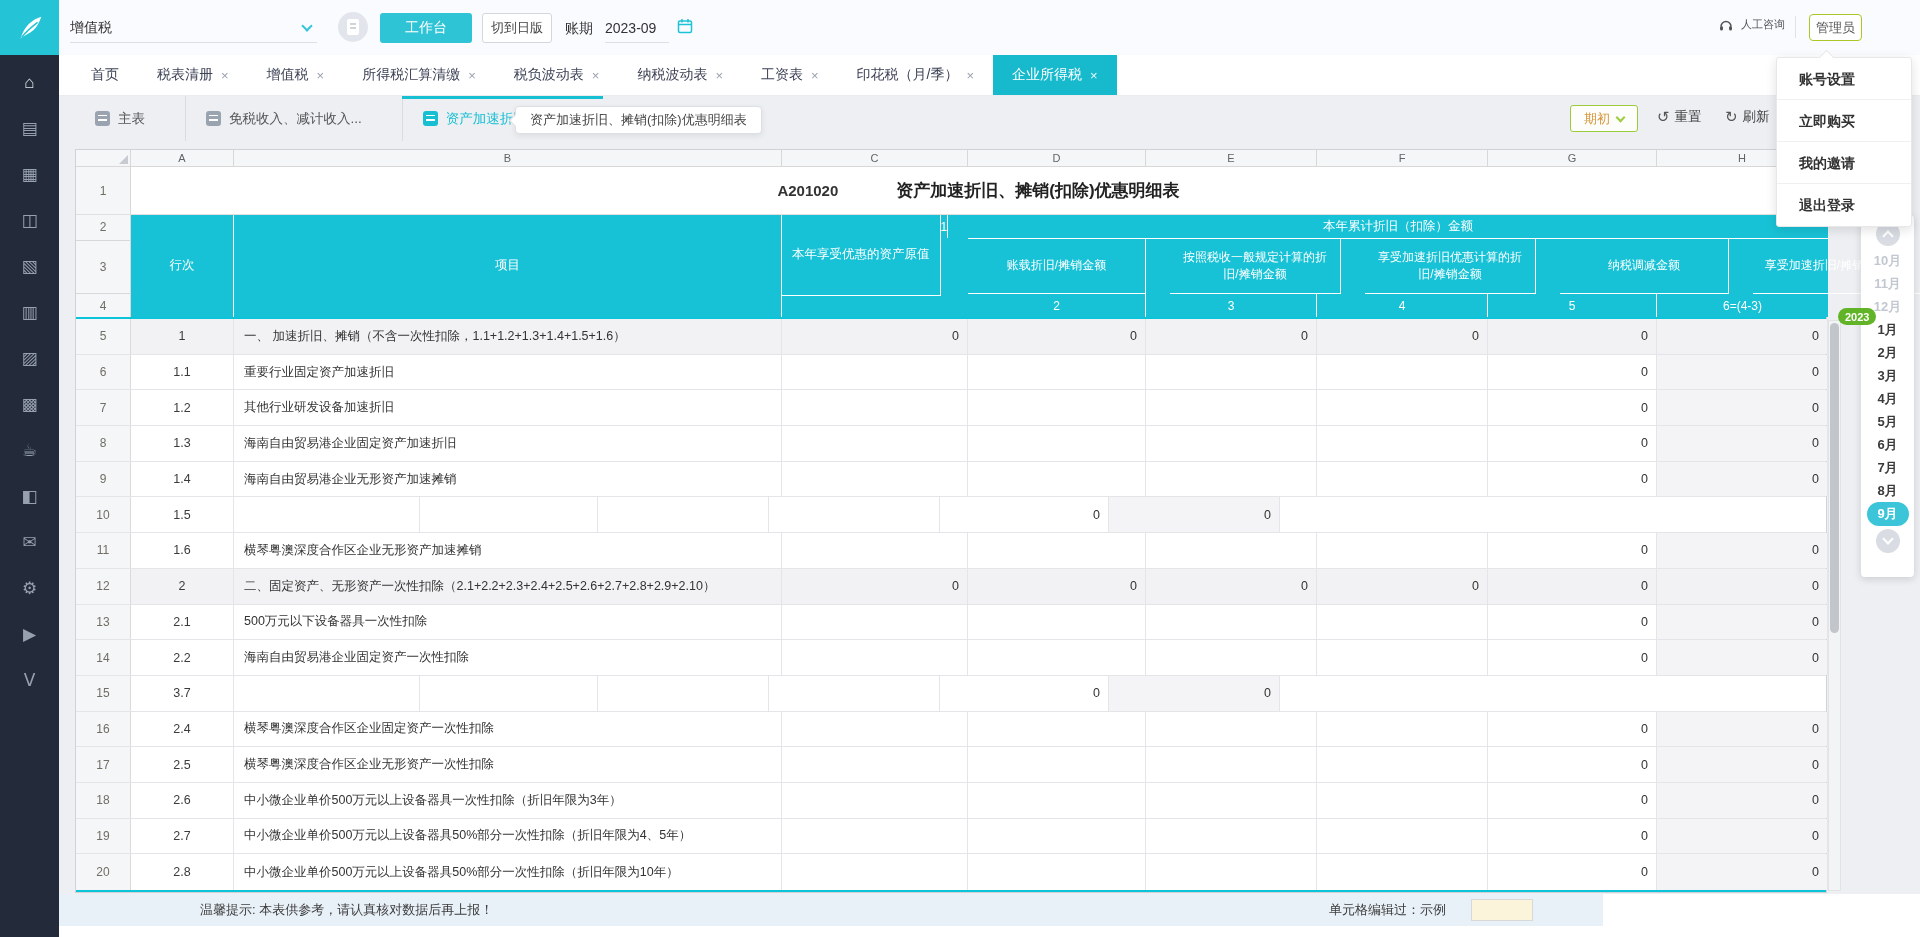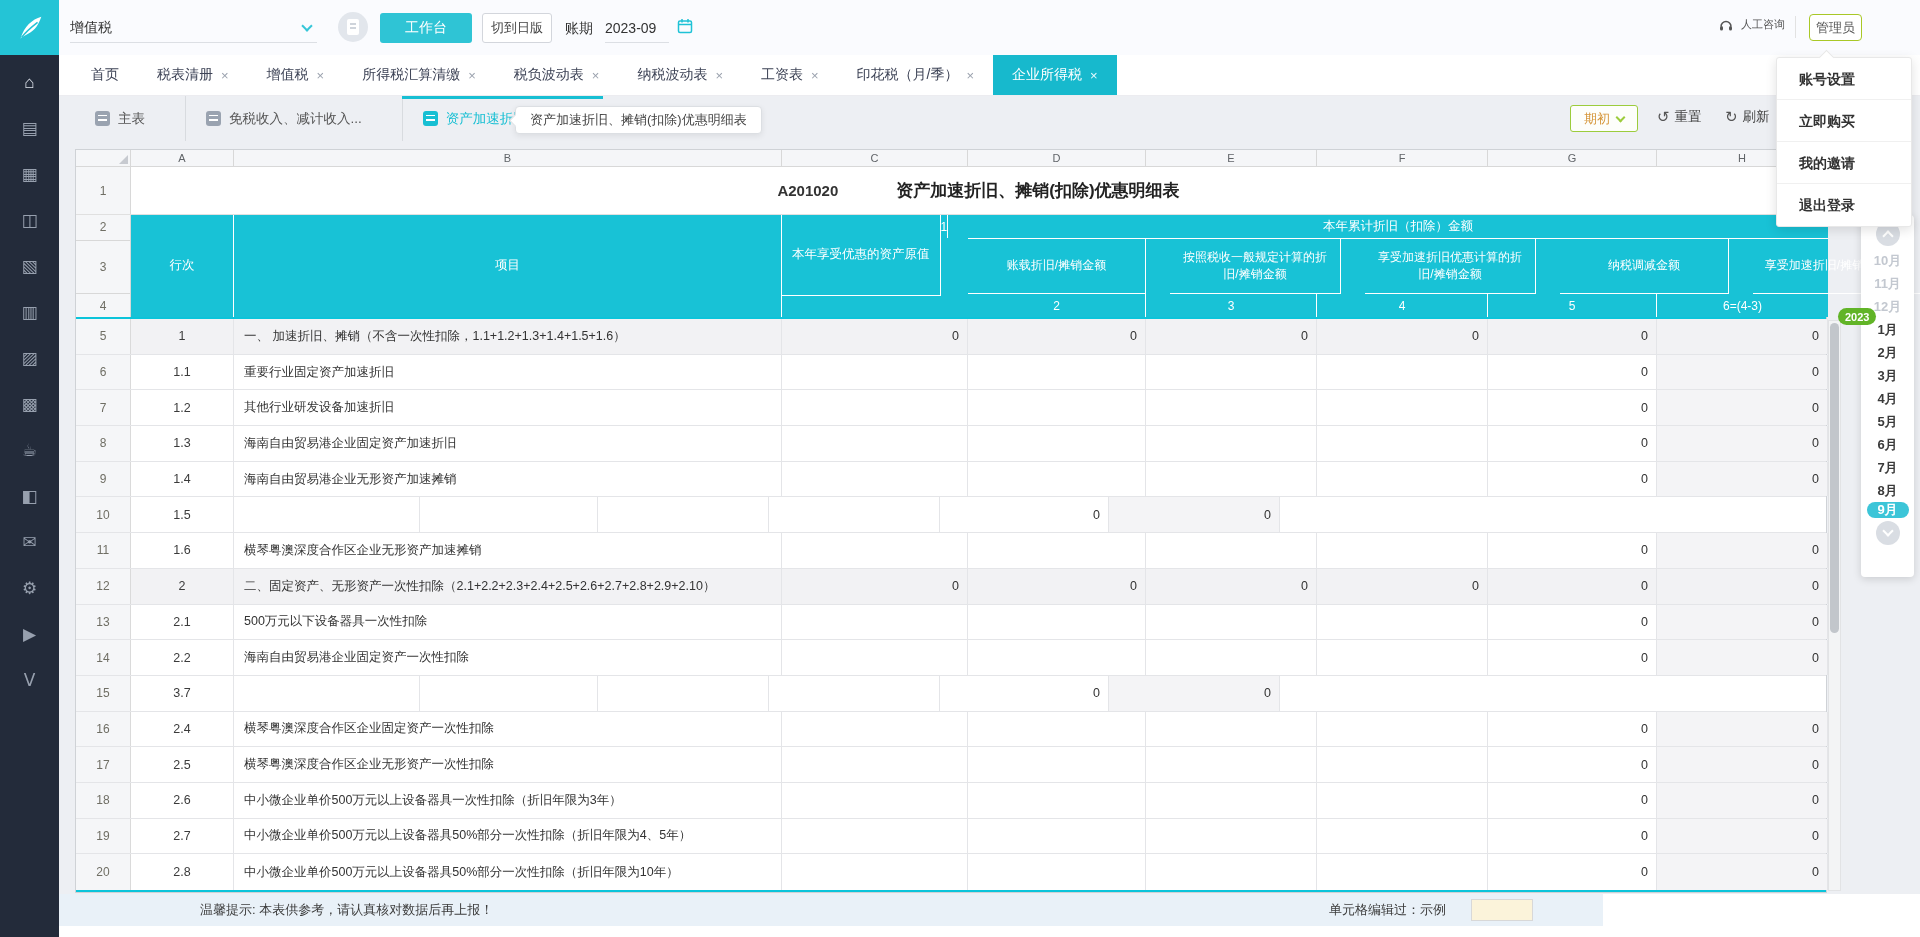--- a/index.html
+++ b/index.html
@@ -100,21 +100,21 @@
 
   
   .mpanel { position:absolute; left:1861px; top:215px; width:53px; height:362px; background:#fff; border-radius:4px; box-shadow:0 2px 8px rgba(0,0,0,.15); display:flex; flex-direction:column; align-items:center; padding:7px 0 6px; z-index:10; }
   .mchev { width:24px; height:24px; border-radius:50%; background:#d9dde3; display:flex; align-items:center; justify-content:center; cursor:pointer; flex:none; }
   .mchev .c { width:8px; height:8px; border-right:2px solid #fff; border-bottom:2px solid #fff; }
   .mchev.up .c { transform:rotate(-135deg); margin-top:4px; }
   .mchev.down .c { transform:rotate(45deg); margin-bottom:4px; }
   .mlist { display:flex; flex-direction:column; align-items:center; margin:3px 0; }
   .mitem { height:23px; width:42px; display:flex; align-items:center; justify-content:center; font-size:13px; font-weight:bold; color:#3a3a3a; cursor:pointer; }
   .mitem.dim { color:#c3c8d0; }
-  .mitem.active { background:#3cc5d8; color:#fff; border-radius:12px; height:16px; }
+  .mitem.active { background:#3cc5d8; color:#fff; border-radius:12px; height:24px; }
   .badge2023 { position:absolute; left:1838px; top:308px; height:17px; padding:0 7px; background:#61b427; color:#fff; font-size:11px; font-weight:bold; border-radius:9px; display:flex; align-items:center; z-index:11; }
 
   
   .umenu { position:absolute; right:8px; top:57px; width:136px; background:#fff; border:1px solid #e8e8e8; border-radius:3px; box-shadow:0 3px 12px rgba(0,0,0,.12); z-index:40; }
   .umenu::before { content:""; position:absolute; top:-6px; left:44px; width:10px; height:10px; background:#fff; border-left:1px solid #e8e8e8; border-top:1px solid #e8e8e8; transform:rotate(45deg); }
   .uitem { height:42px; line-height:42px; padding-left:22px; font-size:14px; color:#333; border-bottom:1px solid #f0f0f0; cursor:pointer;font-weight:bold; }
   .uitem:last-child { border-bottom:none; }
 
   
   .footbar { position:absolute; left:59px; top:894px; width:1544px; height:32px; background:#e9f1f8; display:flex; align-items:center; z-index:5; }

